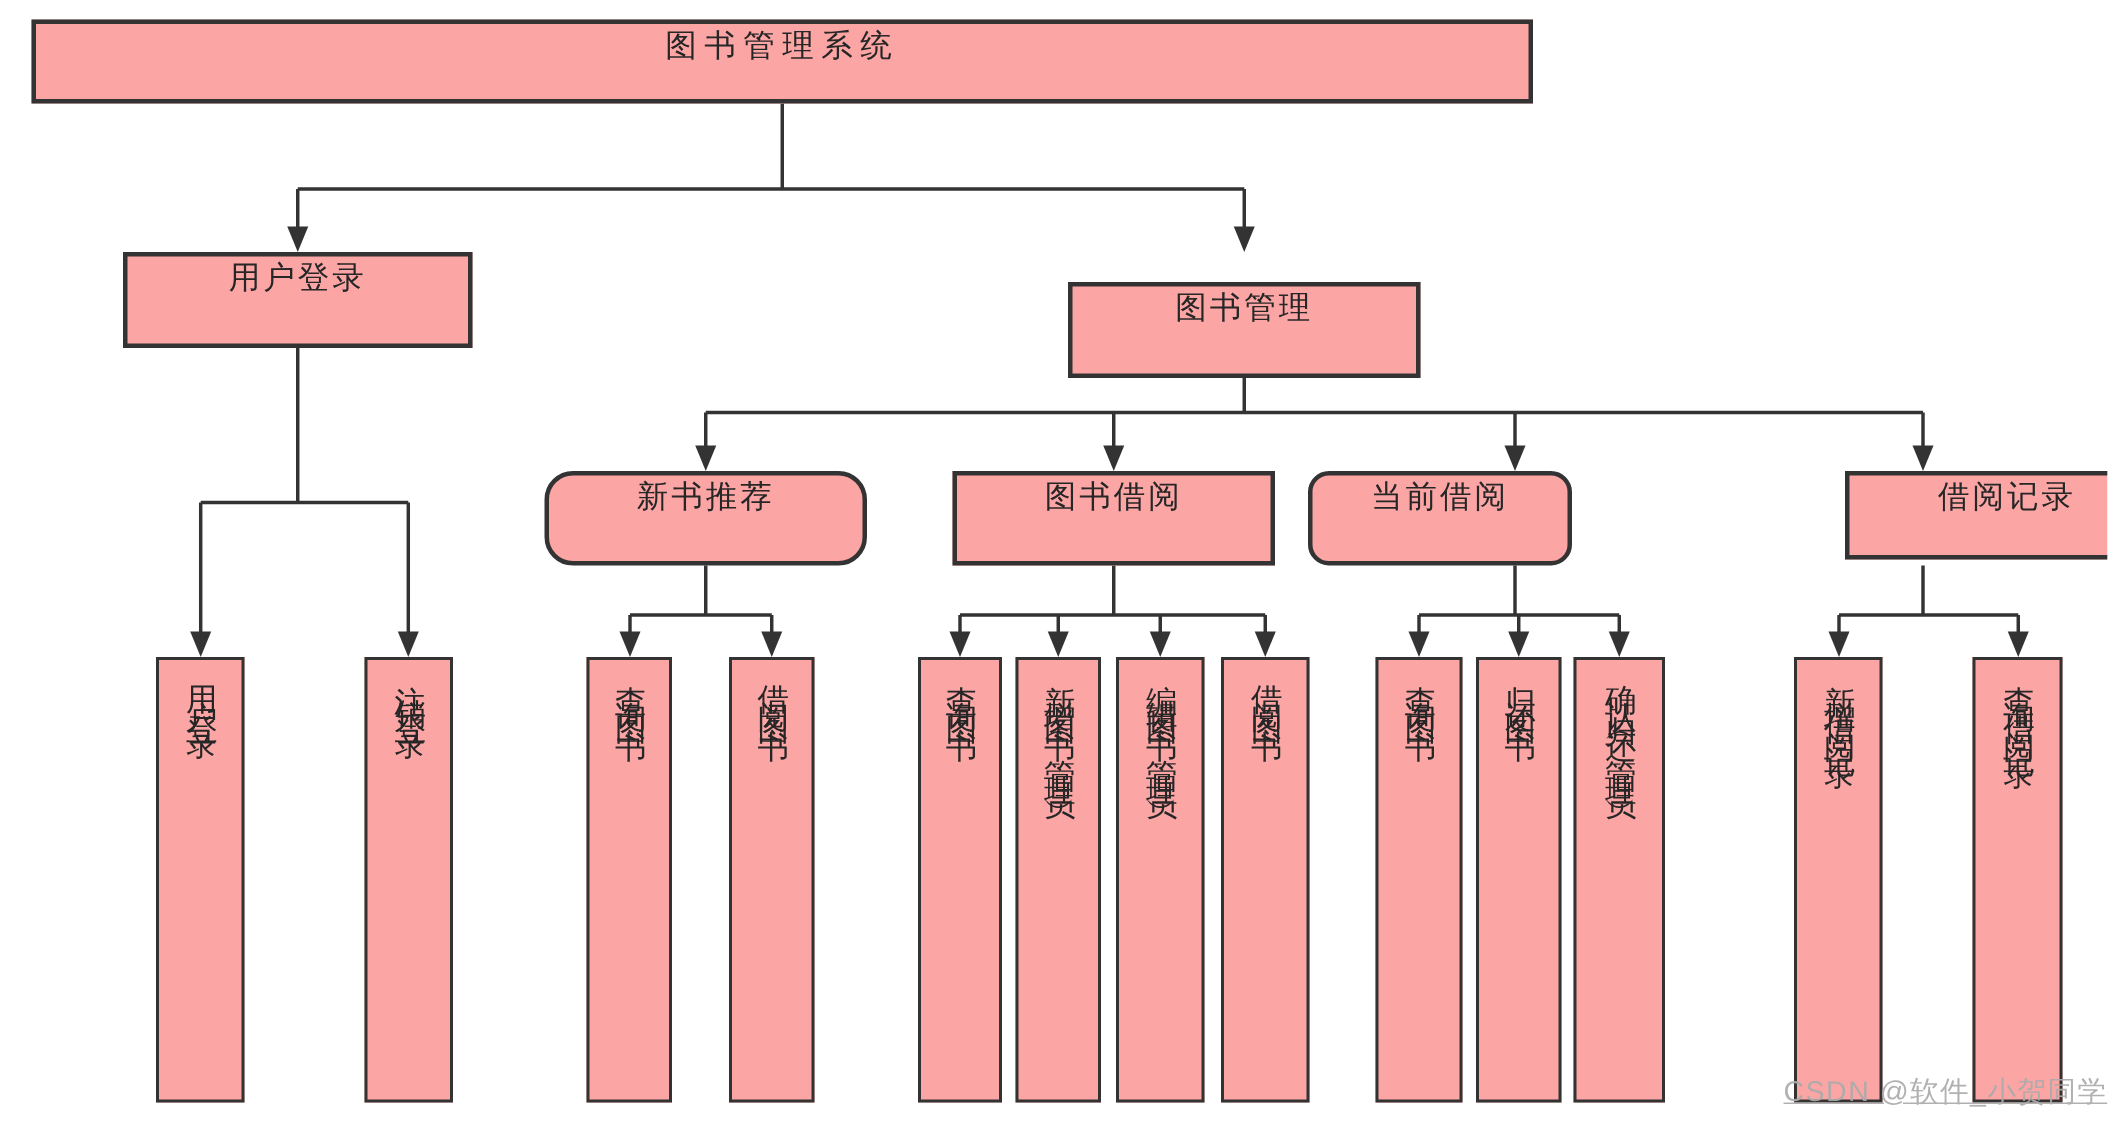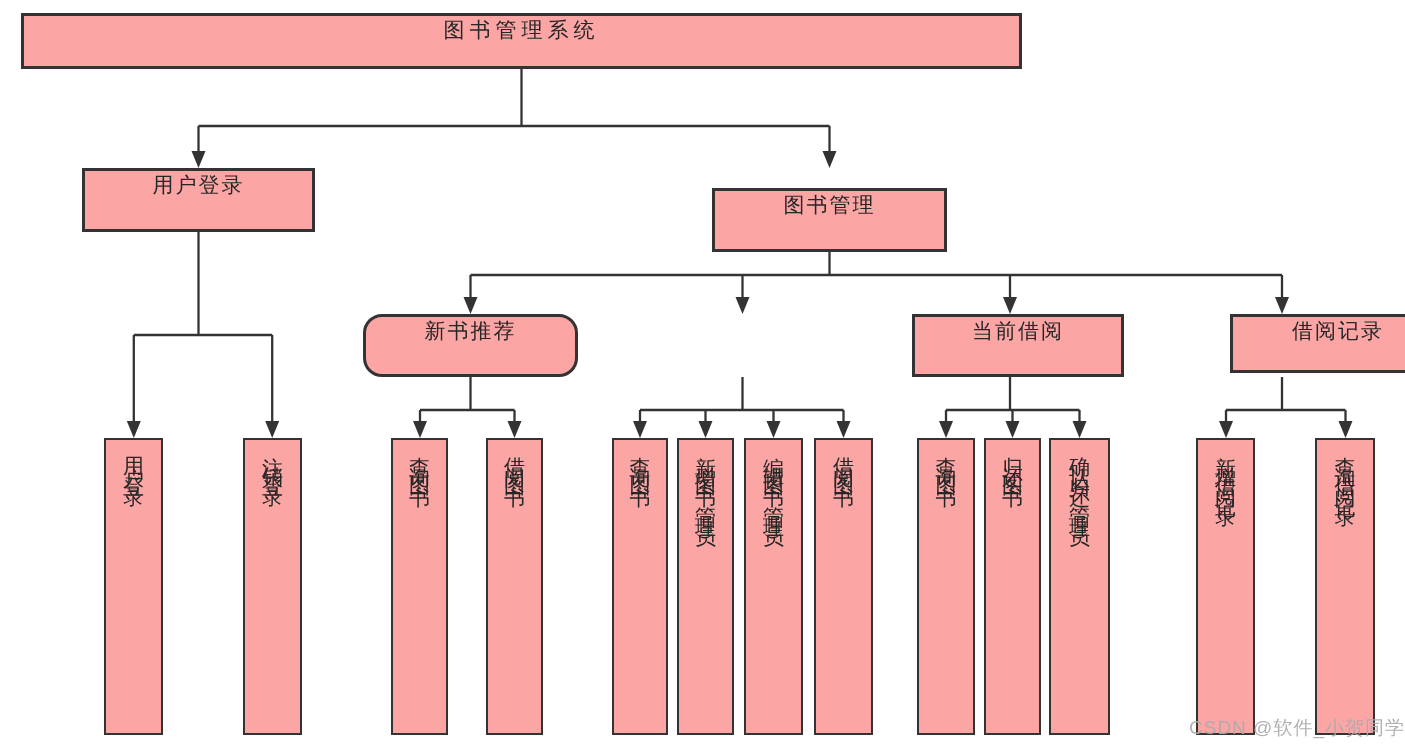--- a/index.html
+++ b/index.html
@@ -27,21 +27,21 @@
     writing-mode:vertical-rl;
     text-orientation:mixed;
     letter-spacing:10px;
     line-height:1.05;
     white-space:nowrap;
   }
   #watermark{
     position:absolute;left:1189px;top:715px;
     font-size:19px;letter-spacing:1px;
     color:#ababab;opacity:.92;
-    z-index:10;white-space:nowrap;
+    z-index:10;white-space:nowrap;text-decoration:underline;
   }
 </style>
 </head>
 <body>
 
 <div id="stage">
 
   <svg id="connectors" viewBox="0 0 1405 747" xmlns="http://www.w3.org/2000/svg">
     <g stroke="#333333" stroke-width="2.3" fill="none">
 
@@ -115,21 +115,24 @@
   <div class="node" style="left:82px;top:168px;width:233px;height:64px;">
     <span>用户登录</span>
   </div>
   <div class="node" style="left:712px;top:168px;width:235px;height:64px;margin-top:20px;">
     <span>图书管理</span>
   </div>
 
   <div class="node" style="left:363px;top:314px;width:215px;height:63px;border-radius:19px;">
     <span>新书推荐</span>
   </div>
-  <div class="node" style="left:912px;top:314px;width:212px;height:63px;">
+  <div class="node" style="left:635px;top:314px;width:215px;height:63px;">
+    <span>图书借阅</span>
+  </div>
+  <div class="node" style="left:872px;top:314px;width:176px;height:63px;border-radius:14px;">
     <span>当前借阅</span>
   </div>
   <div class="node" style="left:1230px;top:314px;width:216px;height:59px;">
     <span>借阅记录</span>
   </div>
 
   <div class="node node--leaf" style="left:104px;top:438px;width:59px;height:297px;">
     <span class="v">用户登录</span>
   </div>
   <div class="node node--leaf" style="left:243px;top:438px;width:59px;height:297px;">

